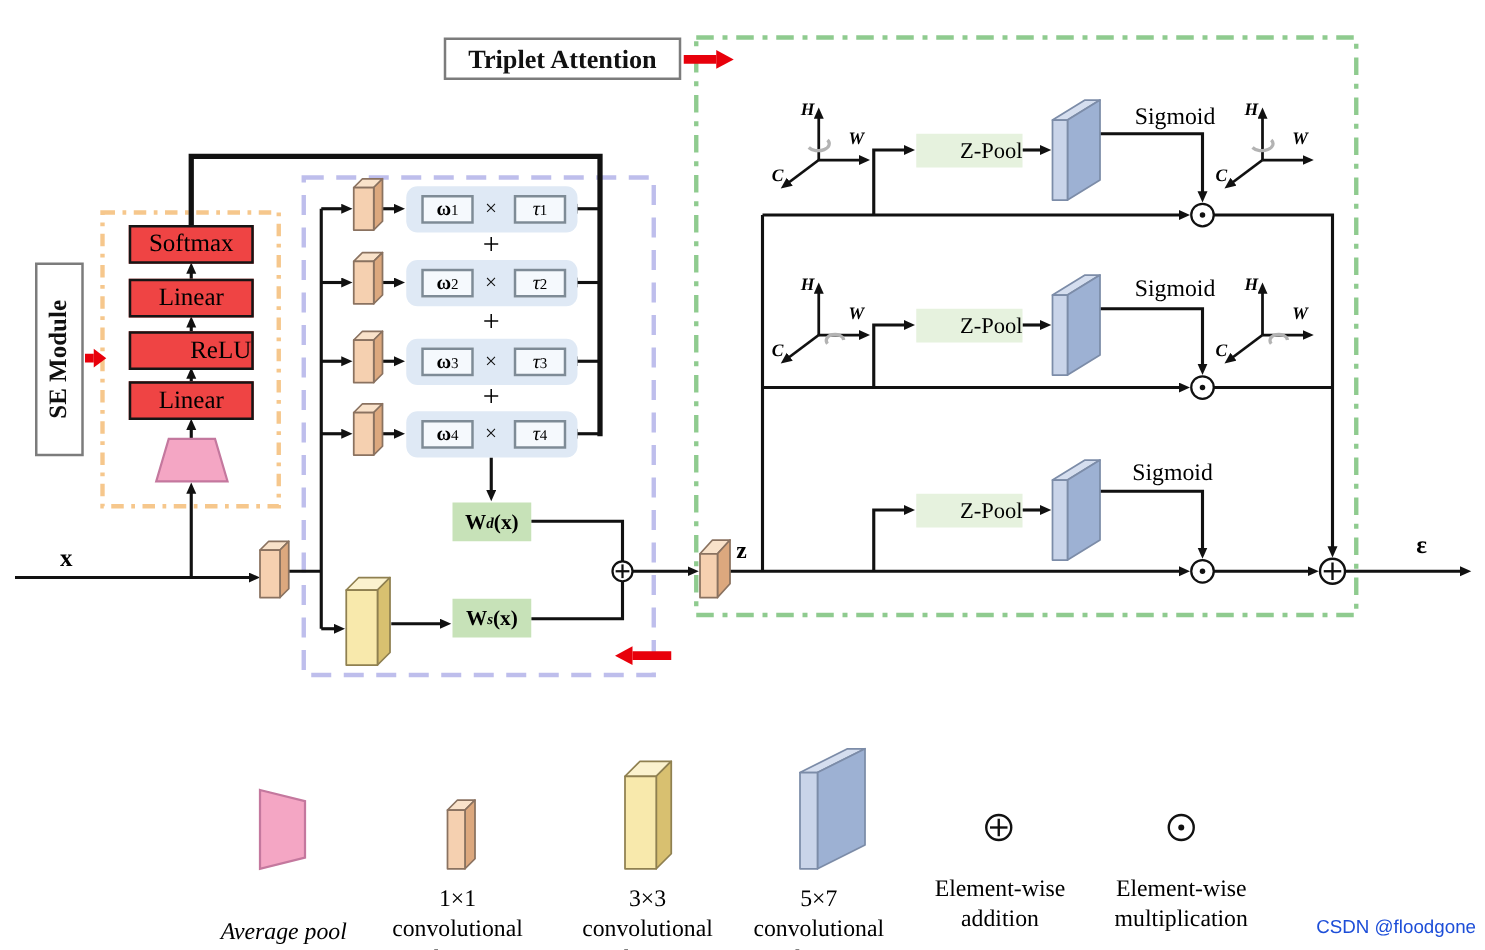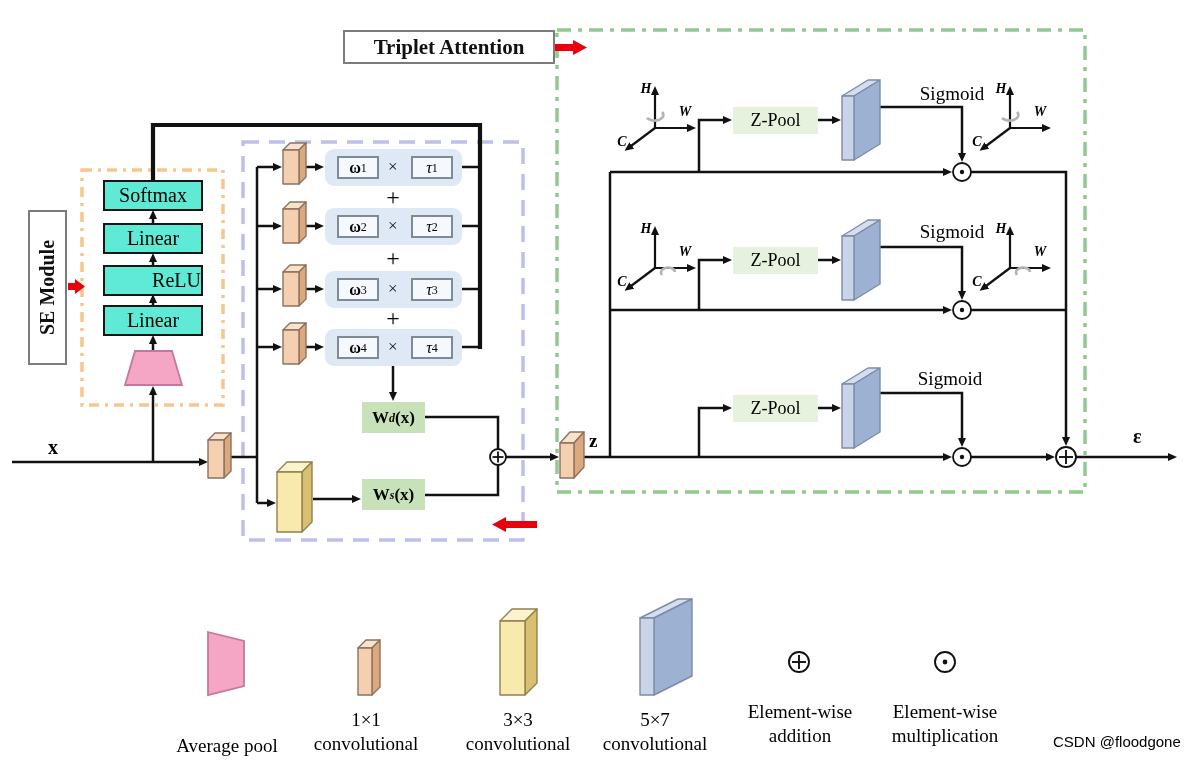--- a/index.html
+++ b/index.html
@@ -8,35 +8,35 @@
   svg{position:absolute;left:0;top:0;}
   .txt{position:absolute;color:#111;white-space:nowrap;}
   .ctr{display:flex;align-items:center;justify-content:center;text-align:center;}
   .b{font-weight:bold;}
   .it{font-style:italic;}
   .sub{font-size:12px;vertical-align:-5px;line-height:0;}
   
   .frame{position:absolute;background:#fff;border:2px solid #7c7c7c;box-sizing:border-box;
          font-weight:bold;font-size:21px;color:#111;}
   
-  .sebox{position:absolute;left:103px;width:100px;height:31px;background:#5eead4;border:2.5px solid #151515;
+  .sebox{position:absolute;left:103px;width:100px;height:31px;background:#ef4444;border:2.5px solid #151515;
          box-sizing:border-box;font-size:20px;}
   
   .brow{position:absolute;left:325px;width:137px;height:37px;background:#dfe9f5;border-radius:9px;}
   .wtbox{position:absolute;top:7px;width:42px;height:23px;background:#f5f9fd;border:2px solid #7e8b96;
          box-sizing:border-box;font-size:16px;}
   .wgbox{position:absolute;width:63px;height:31px;background:#c7e2b8;font-size:17px;font-weight:bold;}
-  .zpool{position:absolute;left:733px;width:85px;height:27px;background:#e6f2de;font-size:18px;}
-  .sig{position:absolute;transform:translateX(-50%);font-size:19px;margin-left:12px;}
+  .zpool{position:absolute;left:733px;width:85px;height:27px;background:#e6f2de;font-size:18px;justify-content:flex-end;}
+  .sig{position:absolute;transform:translateX(-50%);font-size:19px;}
   .axlab{position:absolute;transform:translate(-50%,-50%);font-size:14px;font-style:italic;font-weight:bold;}
   .leglab{position:absolute;transform:translateX(-50%);text-align:center;font-size:19px;line-height:24px;}
   .plus{position:absolute;transform:translate(-50%,-50%);font-size:24px;}
   .bigvar{position:absolute;font-weight:bold;font-size:20px;}
   #watermark{position:absolute;left:1053px;top:733px;font-family:"Liberation Sans","DejaVu Sans",sans-serif;
-             font-size:15px;color:#000000;}
+             font-size:15px;color:#1d4ed8;}
 </style>
 </head>
 <body>
 
 <div id="canvas">
 
   <svg width="1188" height="760" viewBox="0 0 1188 760">
     <defs>
       <marker id="arr" markerWidth="10" markerHeight="9" refX="1" refY="4" orient="auto" markerUnits="userSpaceOnUse">
         <path d="M0,0 L9,4 L0,8 Z" fill="#111"></path>
@@ -243,21 +243,21 @@
         <line x1="792" y1="662" x2="806" y2="662"></line>
         <line x1="799" y1="655" x2="799" y2="669"></line>
       </g>
       <g stroke-width="1.9">
         <circle cx="945" cy="662" r="10"></circle>
           <circle cx="945" cy="662" r="2.4" fill="#111" stroke="none"></circle>
       </g>
     </g>
   </svg>
 
-  <div class="frame ctr" style="left:343px;top:30px;width:212px;height:34px;">
+  <div class="frame ctr" style="left:355px;top:30px;width:190px;height:34px;">
     <span>Triplet Attention</span>
   </div>
   <div class="frame ctr" style="left:28px;top:210px;width:39px;height:155px;writing-mode:vertical-rl;transform:rotate(180deg);font-size:20px;">
     <span>SE Module</span>
   </div>
 
   <div class="sebox ctr" style="top:180px;">
     <span>Softmax</span>
     </div>
   <div class="sebox ctr" style="top:223px;">
@@ -357,21 +357,21 @@
   <div class="axlab" style="left:977px;top:142px;">C</div>
 
   <div class="axlab" style="left:646px;top:229px;">H</div>
   <div class="axlab" style="left:685px;top:252px;">W</div>
   <div class="axlab" style="left:622px;top:282px;">C</div>
 
   <div class="axlab" style="left:1001px;top:229px;">H</div>
   <div class="axlab" style="left:1040px;top:252px;">W</div>
   <div class="axlab" style="left:977px;top:282px;">C</div>
 
-  <div class="leglab" style="left:227px;top:734px;">Average pool</div>
+  <div class="leglab" style="left:227px;top:734px;font-style:italic;">Average pool</div>
   <div class="leglab" style="left:366px;top:708px;">
     <div>1×1</div>
     <div>convolutional</div>
     <div>layer</div>
   </div>
   <div class="leglab" style="left:518px;top:708px;">
     <div>3×3</div>
     <div>convolutional</div>
     <div>layer</div>
   </div>

